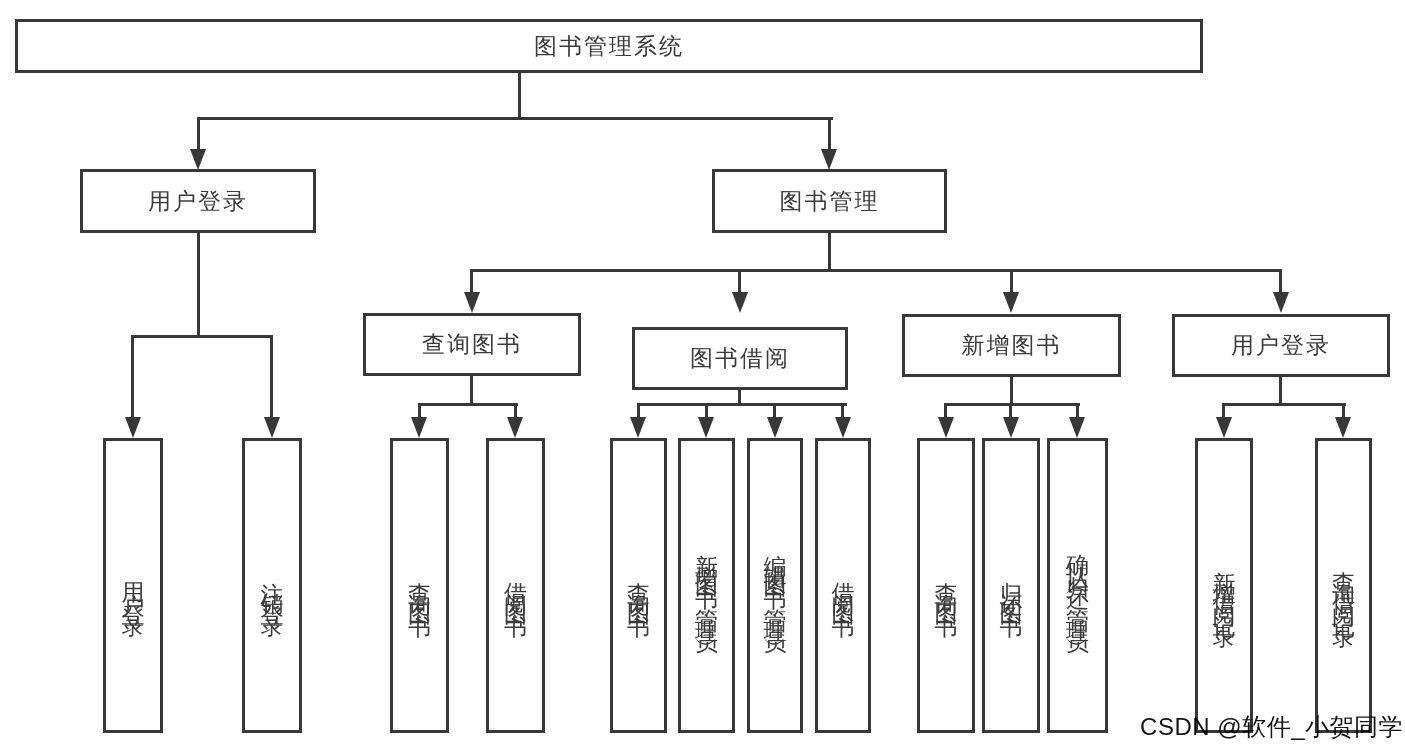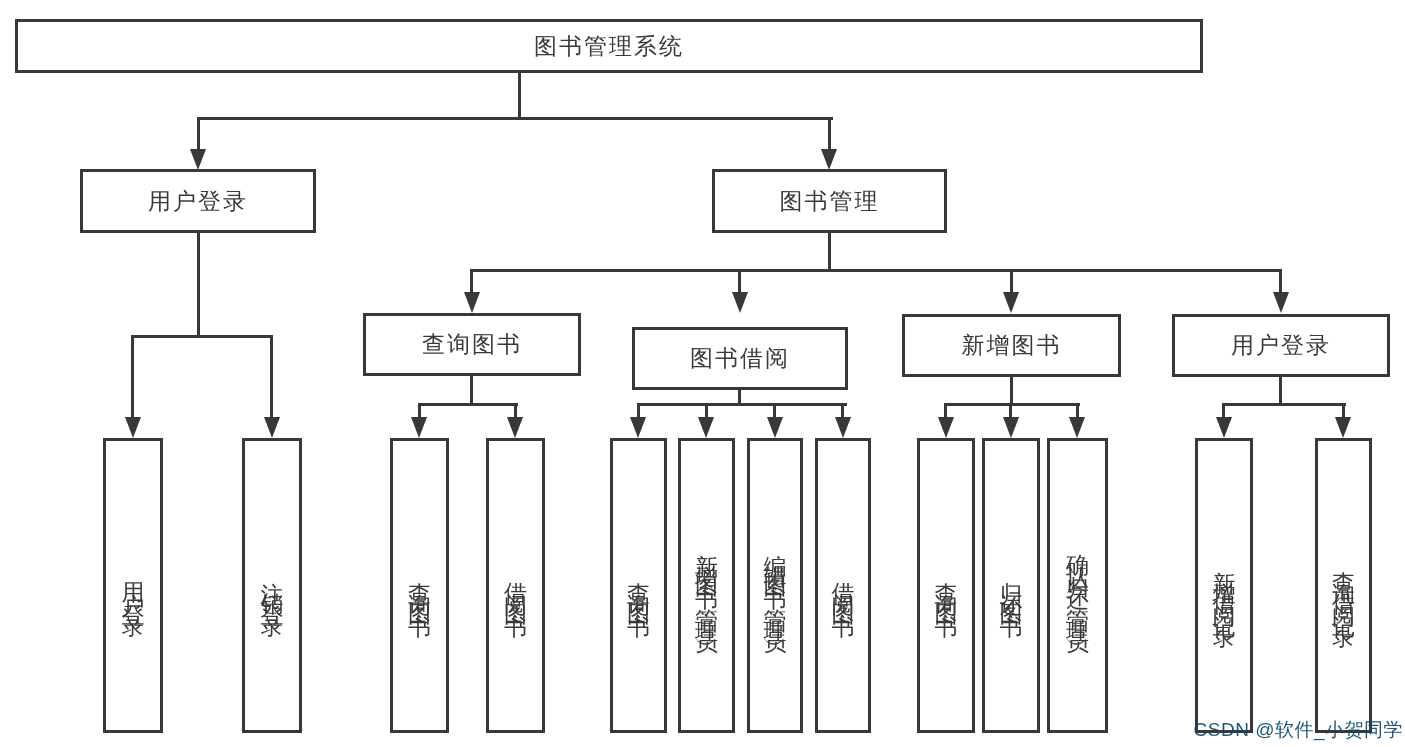--- a/index.html
+++ b/index.html
@@ -46,22 +46,22 @@
   .line{position:absolute;background:#383838;z-index:1;}
   .arrow{
     position:absolute;width:0;height:0;z-index:1;
     border-left:8px solid transparent;
     border-right:8px solid transparent;
     border-top:21px solid #383838;
   }
   .watermark{
     position:absolute;
     right:2px;bottom:4px;
-    font-size:19px;
-    color:#0c4a6e;
+    font-size:24px;
+    color:#000000;
     letter-spacing:0.5px;
     z-index:3;
     opacity:0.92;
   }
 </style>
 </head>
 <body>
 
 <div class="stage" id="stage">
 

